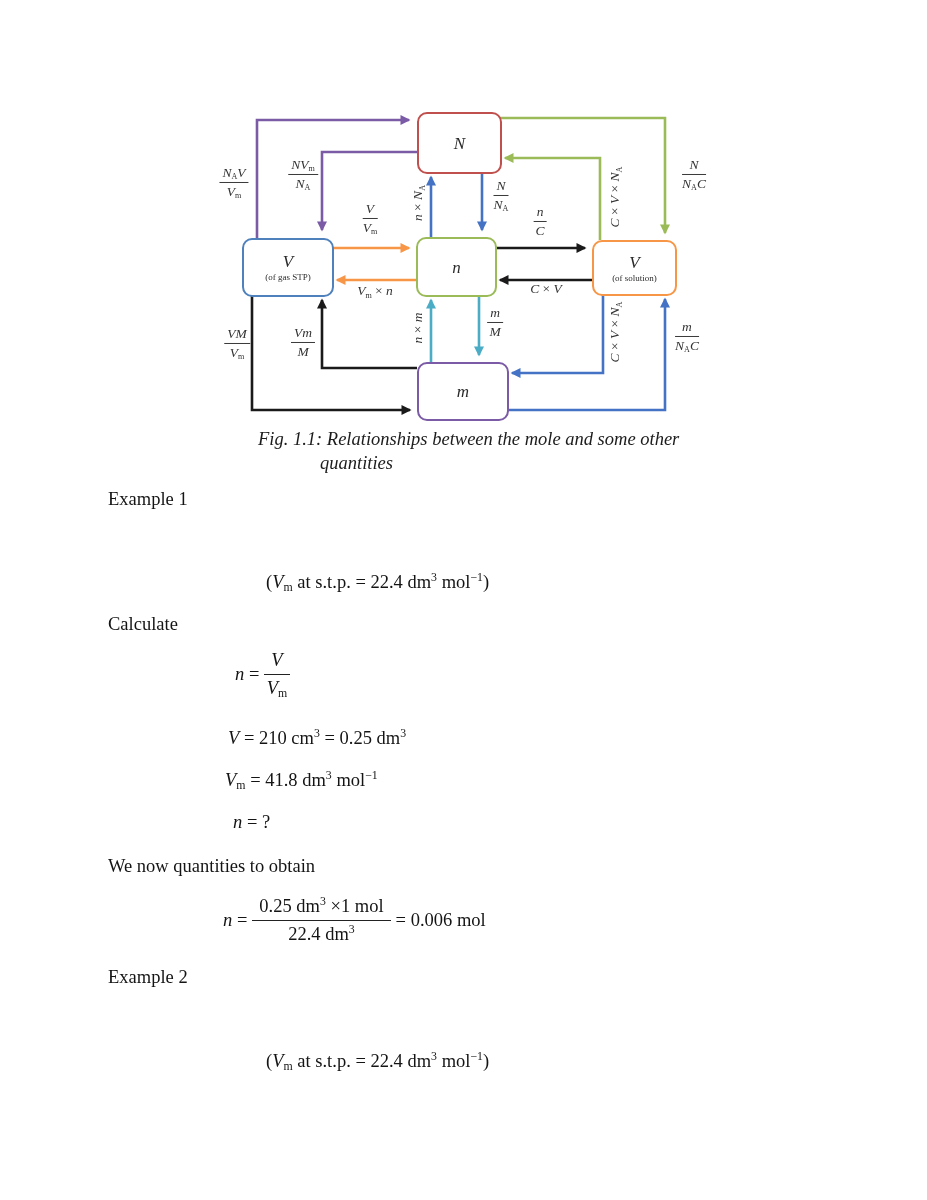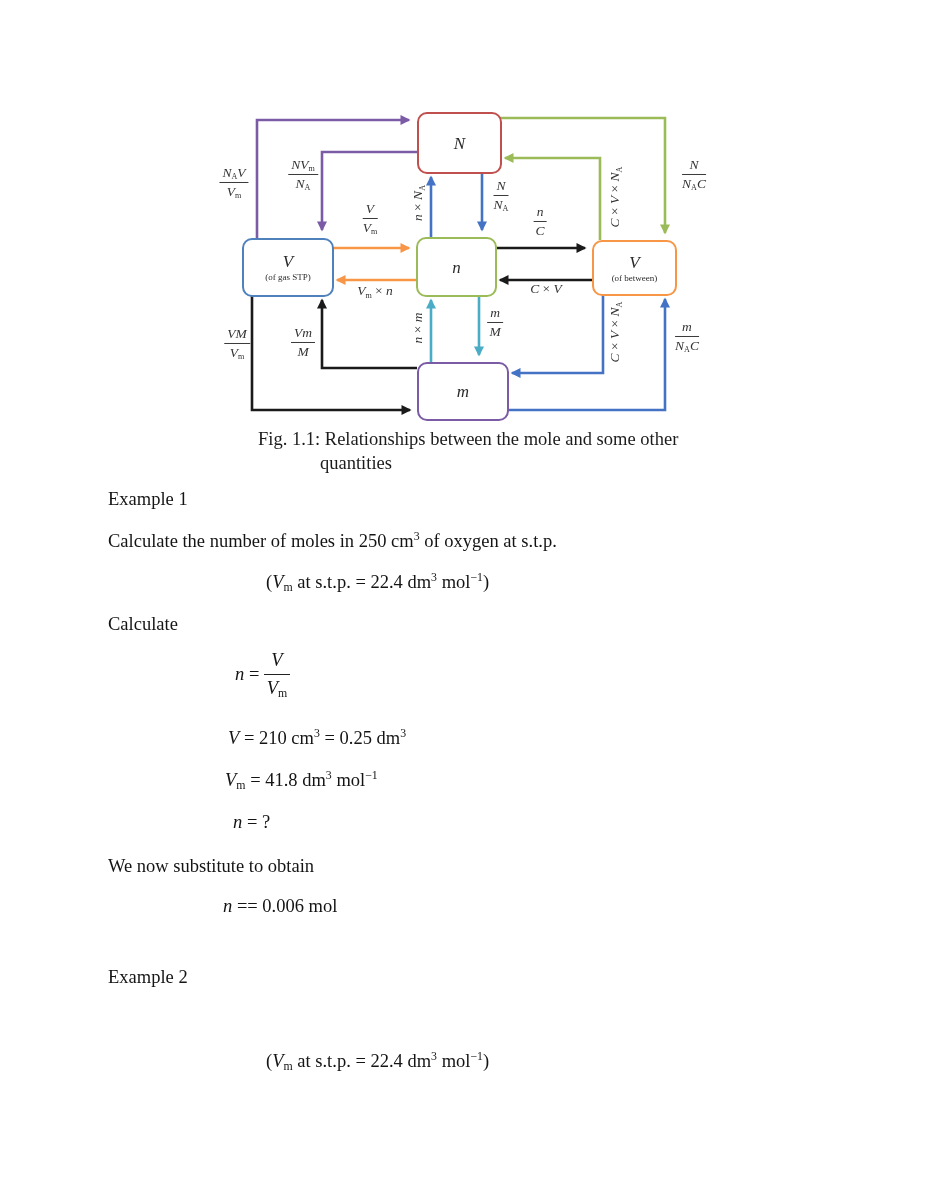--- a/index.html
+++ b/index.html
@@ -25,21 +25,21 @@
   .dfrac{display:inline-block;text-align:center;}
   .dfrac .fnum{display:block;border-bottom:1px solid #3a3a3a;padding:0 3px 1px;}
   .dfrac .fden{display:block;padding-top:1px;}
 
   
   .eq-row{display:flex;align-items:center;font-size:18.5px;white-space:nowrap;}
   .efrac{display:inline-block;text-align:center;margin:0 5px;}
   .efrac .fnum{display:block;border-bottom:1.3px solid #222;padding:0 7px 3px;}
   .efrac .fden{display:block;padding-top:3px;}
 
-  .caption{font-size:18.5px;color:#1c1c1c;line-height:1.3;}
+  .caption{font-size:18.5px;font-style:italic;color:#1c1c1c;line-height:1.3;}
 </style>
 </head>
 <body>
 
 <div class="page">
 
   <div class="diagram">
     <svg width="560" height="330" viewBox="0 0 560 330">
       <defs>
         <marker id="ar-purple" viewBox="0 0 10 10" refX="8.5" refY="5" markerWidth="11" markerHeight="10" orient="auto" markerUnits="userSpaceOnUse">
@@ -86,21 +86,21 @@
     </div>
     <div class="dbox" style="left: 32px; top: 138px; width: 88px; height: 55px; border-color: rgb(79, 129, 189);">
       <div class="main">V</div>
       <div class="note">(of gas STP)</div>
     </div>
     <div class="dbox" style="left: 206px; top: 137px; width: 77px; height: 56px; border-color: rgb(155, 187, 89);">
       <div class="main">n</div>
     </div>
     <div class="dbox" style="left: 382px; top: 140px; width: 81px; height: 52px; border-color: rgb(247, 150, 70);">
       <div class="main">V</div>
-      <div class="note">(of between)</div>
+      <div class="note">(of solution)</div>
     </div>
     <div class="dbox" style="left: 207px; top: 262px; width: 88px; height: 55px; border-color: rgb(123, 91, 166);">
       <div class="main">m</div>
     </div>
 
     <div class="dlabel" style="left:24px;top:82px">
       <span class="dfrac"><span class="fnum"><span style="font-style: italic;">N</span><sub>A</sub><span style="font-style: italic;">V</span></span><span class="fden"><span style="font-style: italic;">V</span><sub>m</sub></span></span>
     </div>
     <div class="dlabel" style="left:93px;top:74px">
       <span class="dfrac"><span class="fnum"><span style="font-style: italic;">N</span><span style="font-style: italic;">V</span><sub>m</sub></span><span class="fden"><span style="font-style: italic;">N</span><sub>A</sub></span></span>
@@ -136,38 +136,41 @@
       <span class="dfrac"><span class="fnum"><span style="font-style: italic;">m</span></span><span class="fden"><span style="font-style: italic;">N</span><sub>A</sub><span style="font-style: italic;">C</span></span></span>
     </div>
   </div>
 
   <div class="abs caption" style="left:258px;top:427px">
     <div>Fig. 1.1: Relationships between the mole and some other</div>
     <div style="padding-left:62px">quantities</div>
   </div>
 
   <div class="abs body-text" style="left:108px;top:488px">Example 1</div>
-  <div class="abs body-text" style="left:108px;top:530px"><span>Calculate the number of moles in 250 cm</span><sup>3</sup><span> of oxygen at s.t.p.</span></div>
   <div class="abs body-text" style="left:266px;top:571px"><span>(</span><span style="font-style: italic;">V</span><sub>m</sub><span> at s.t.p. = 22.4 dm</span><sup>3</sup><span> mol</span><sup>−1</sup><span>)</span></div>
   <div class="abs body-text" style="left:108px;top:613px">Calculate</div>
 
   <div class="abs eq-row" style="left:235px;top:650px">
     <span><span style="font-style: italic;">n</span><span> = </span></span>
     <span class="efrac">
       <span class="fnum"><span style="font-style: italic;">V</span></span>
       <span class="fden"><span style="font-style: italic;">V</span><sub>m</sub></span>
     </span>
   </div>
 
   <div class="abs body-text" style="left:228px;top:727px"><span style="font-style: italic;">V</span><span> = 210 cm</span><sup>3</sup><span> = 0.25 dm</span><sup>3</sup></div>
   <div class="abs body-text" style="left:225px;top:769px"><span style="font-style: italic;">V</span><sub>m</sub><span> = 41.8 dm</span><sup>3</sup><span> mol</span><sup>−1</sup></div>
   <div class="abs body-text" style="left:233px;top:811px"><span style="font-style: italic;">n</span><span> = ?</span></div>
-  <div class="abs body-text" style="left:108px;top:855px">We now substitute to obtain</div>
+  <div class="abs body-text" style="left:108px;top:855px">We now quantities to obtain</div>
 
   <div class="abs eq-row" style="left:223px;top:896px">
     <span><span style="font-style: italic;">n</span><span> = </span></span>
+    <span class="efrac">
+      <span class="fnum"><span>0.25 dm</span><sup>3</sup><span> ×1 mol</span></span>
+      <span class="fden"><span>22.4 dm</span><sup>3</sup></span>
+    </span>
     <span><span>= 0.006 mol</span></span>
   </div>
 
   <div class="abs body-text" style="left:108px;top:966px">Example 2</div>
   <div class="abs body-text" style="left:266px;top:1050px"><span>(</span><span style="font-style: italic;">V</span><sub>m</sub><span> at s.t.p. = 22.4 dm</span><sup>3</sup><span> mol</span><sup>−1</sup><span>)</span></div>
 
 </div>
 
 </body></html>

